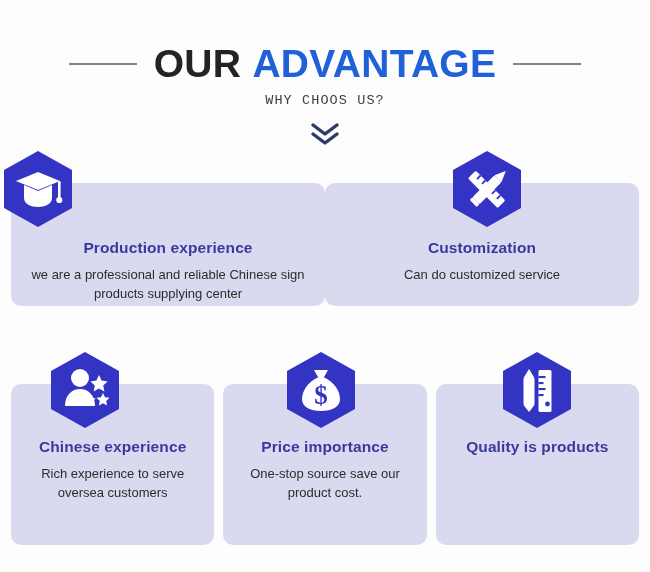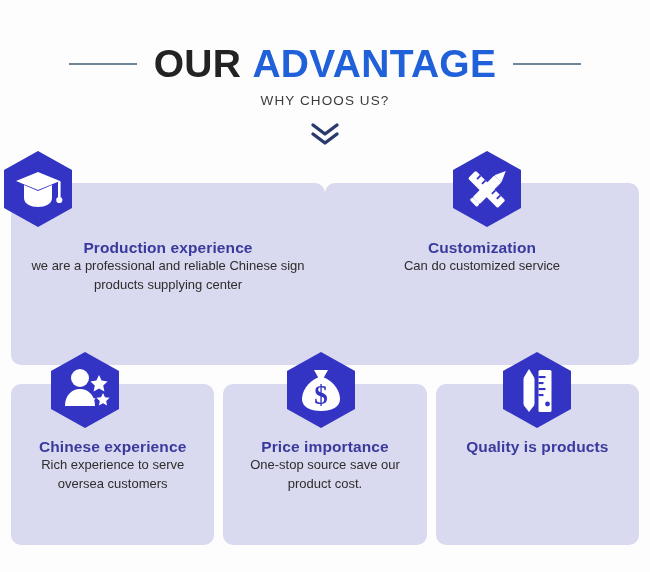--- a/index.html
+++ b/index.html
@@ -51,37 +51,38 @@
   }
 
   .t-dark  { color: #232323; }
   .t-blue  { color: #2060d8; }
 
   .subtitle {
     margin-top: 8px;
     font-size: 13.5px;
     color: #3c3c3c;
     letter-spacing: 1.1px;
+    font-family: Liberation Mono, monospace;
   }
 
   .chevrons {
     margin-top: 13px;
     display: flex;
     justify-content: center;
   }
 
   
   .row {
     position: absolute;
     display: flex;
     left: 11px;
     width: 628px;
   }
 
-  .row-top    { top: 183px; height: 182px; }
+  .row-top    { top: 183px; height: 123px; }
   .row-bottom { top: 384px; height: 161px; gap: 9px; }
 
   .card {
     position: relative;
     background: #d9d9ef;
     border-radius: 10px;
     flex: 1 1 0;
     display: flex;
     flex-direction: column;
     align-items: center;
@@ -99,20 +100,21 @@
 
   .card-title {
     font-size: 15.5px;
     font-weight: bold;
     color: #3a3a9e;
     letter-spacing: 0.1px;
     line-height: 1.15;
   }
 
   .card-desc {
+    margin-top: 9px;
     font-size: 13px;
     color: #2d2d2d;
     line-height: 1.45;
   }
 
   
   .hex {
     position: absolute;
     top: -33px;
     left: 50%;

